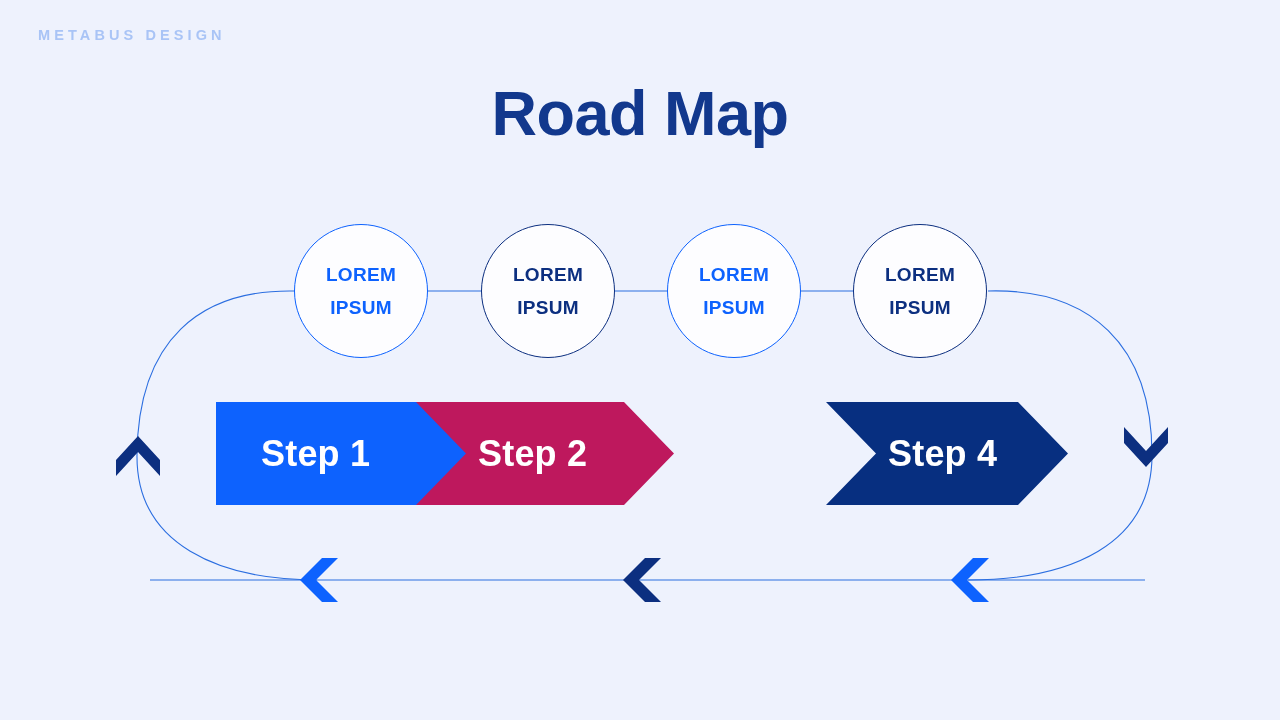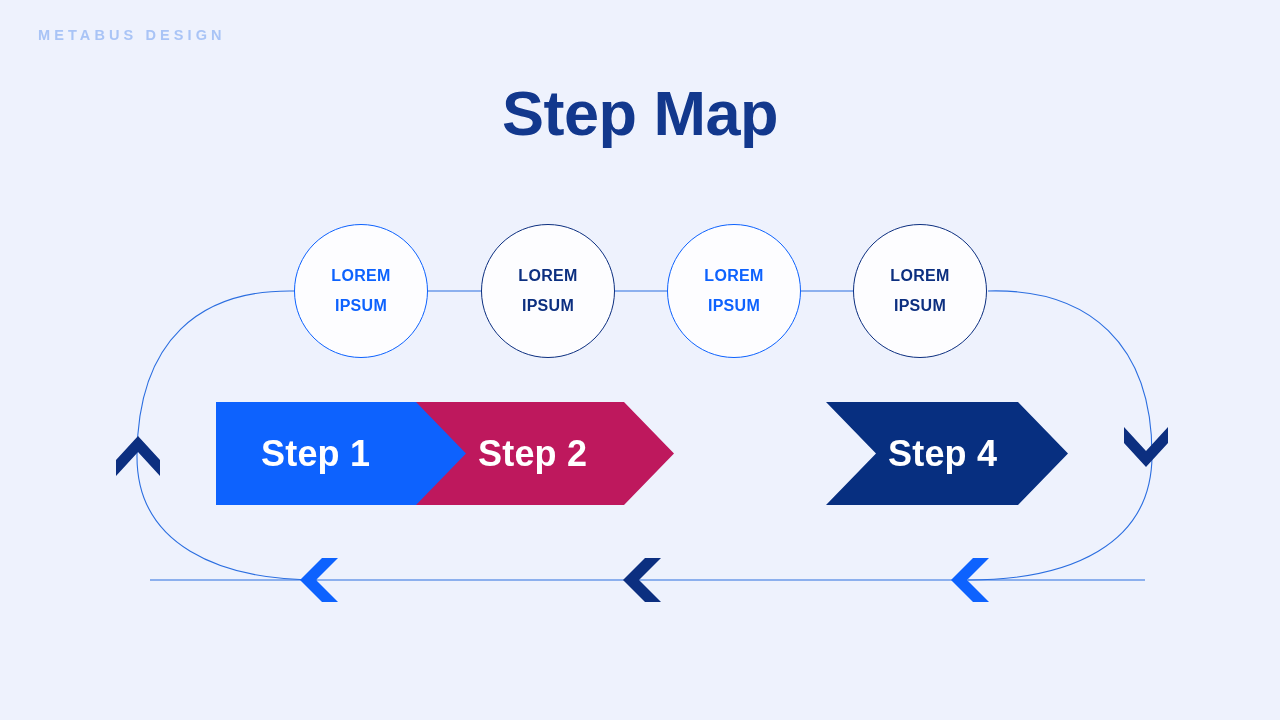--- a/index.html
+++ b/index.html
@@ -65,21 +65,21 @@
     background: #fdfdff;
     border: 1px solid #0d62fe;
     display: flex;
     flex-direction: column;
     align-items: center;
     justify-content: center;
     box-sizing: border-box;
   }
   .circle.navy { border-color: #0c2f80; }
   .circle .c-line {
-    font-size: 16px;
+    font-size: 19px;
     font-weight: bold;
     letter-spacing: 0.3px;
     color: #0d62fe;
     line-height: 1.05;
   }
   .circle.navy .c-line { color: #0c2f80; }
   .circle .c-line.l2 { margin-top: 13px; text-align: right; }
 
   
   #steps {
@@ -113,21 +113,21 @@
   }
   .chev svg { display: block; }
 </style>
 </head>
 <body>
 
 <div id="slide">
 
   <div class="brand">METABUS DESIGN</div>
 
-  <div class="title">Step Map</div>
+  <div class="title">Road Map</div>
 
   <svg id="loop" viewBox="0 0 1280 720" width="1280" height="720">
 
     <path d="M 295 291
              C 200 289, 138 340, 137 455
              C 136 545, 220 580, 317 580" fill="none" stroke="#2b6ee0" stroke-width="1.1"></path>
 
     <path d="M 988 291
              C 1090 288, 1152 345, 1152 455
              C 1152 545, 1070 580, 968 580" fill="none" stroke="#2b6ee0" stroke-width="1.1"></path>

